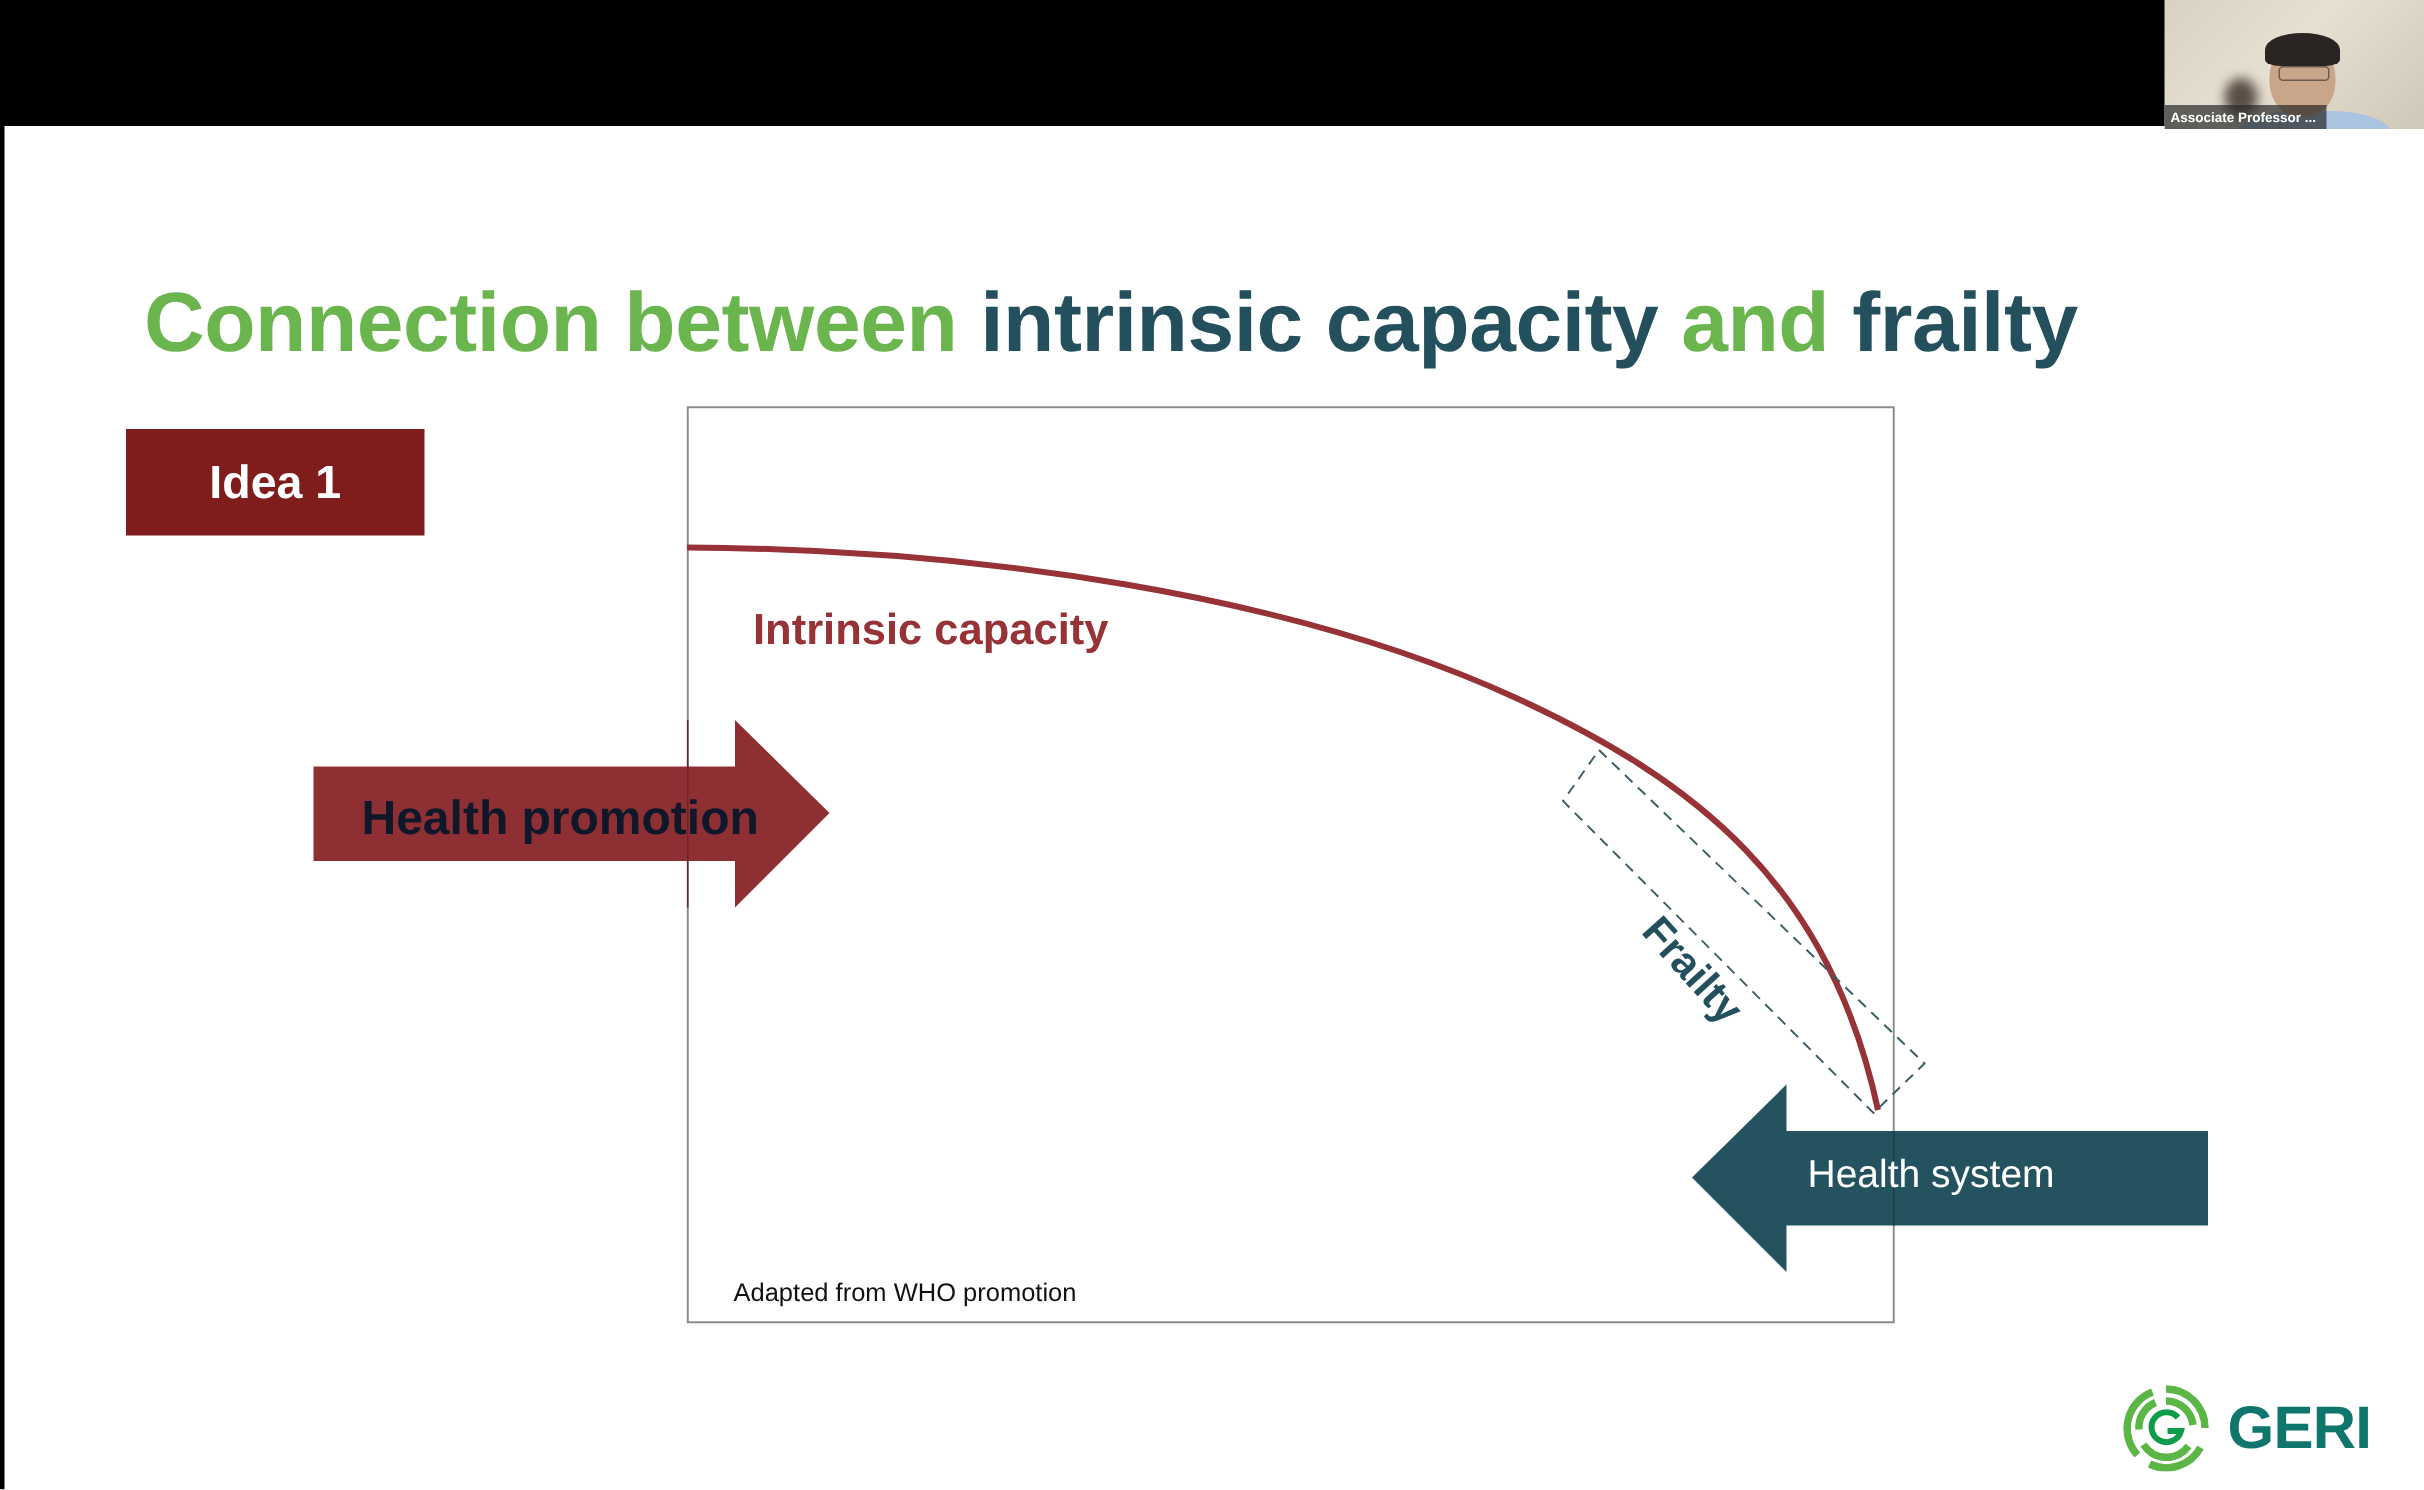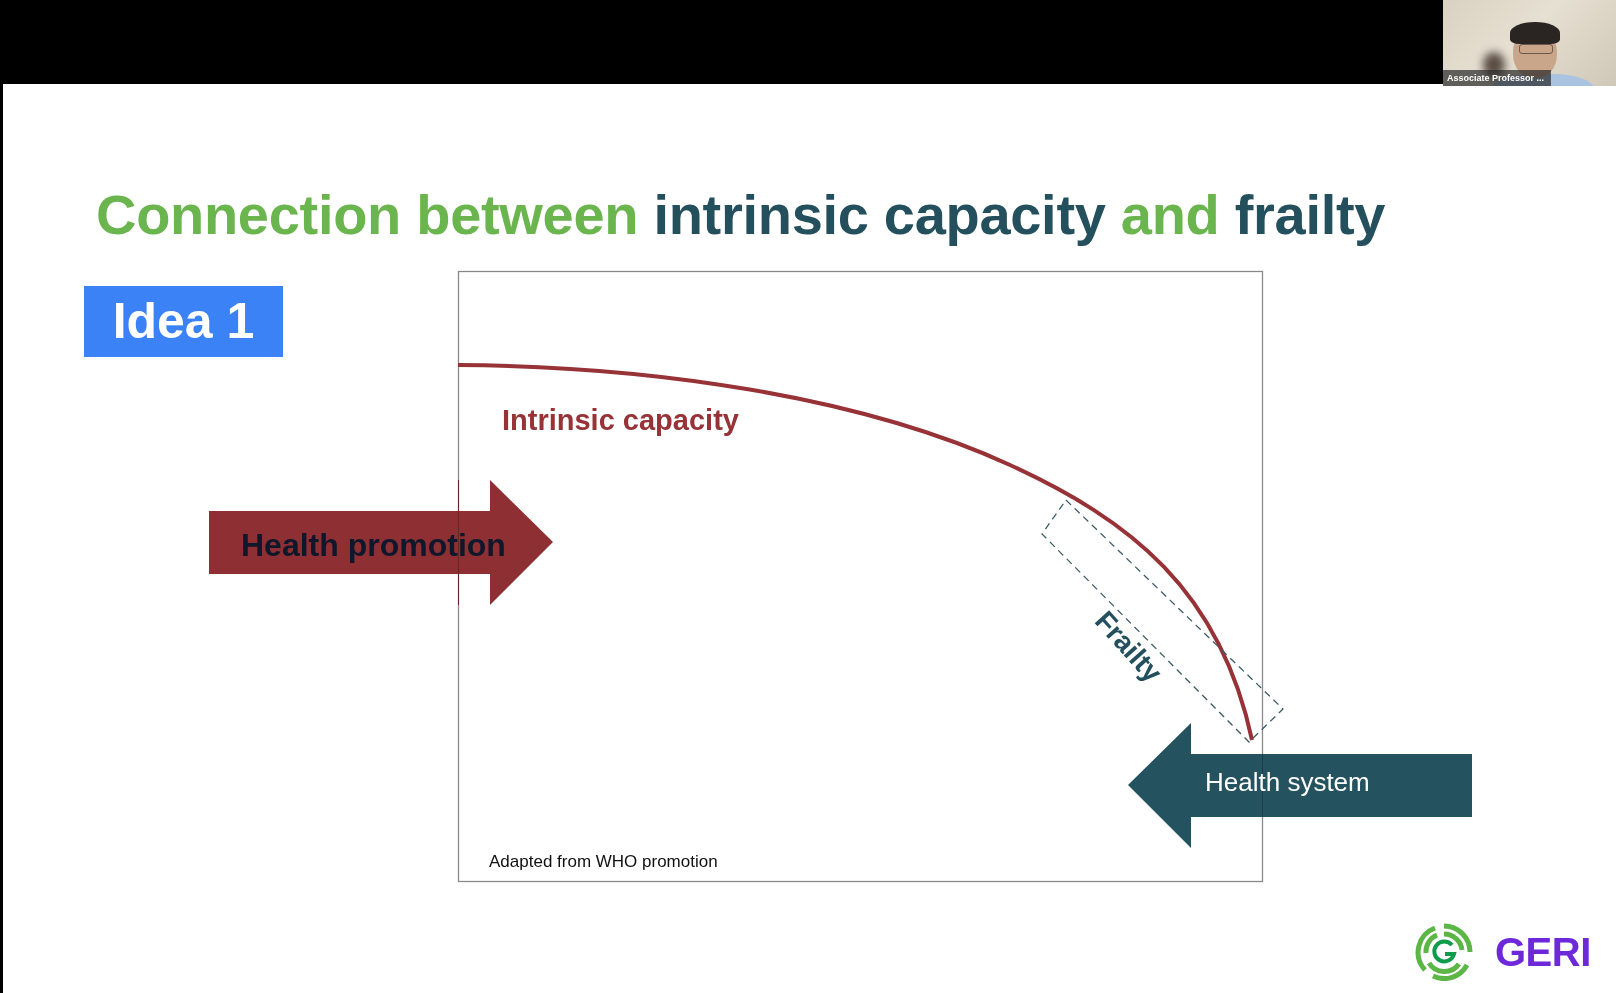--- a/index.html
+++ b/index.html
@@ -37,22 +37,22 @@
     position:absolute; left:0; bottom:0; height:16px; width:104px; background:rgba(40,40,40,0.7);
     color:#fff; font-size:9px; font-weight:bold; line-height:16px; padding-left:4px; white-space:nowrap;
   }
   .title {
     position:absolute; left:96px; top:182px; font-size:56px; font-weight:bold; letter-spacing:-0.3px;
     white-space:nowrap;
   }
   .title .g { color:#6ab54e; }
   .title .d { color:#24505e; }
   .idea {
-    position:absolute; left:84px; top:286px; width:199px; height:71px; background:#3b82f6;
-    color:#fff; font-size:50px; font-weight:bold; text-align:center; line-height:71px;
+    position:absolute; left:84px; top:286px; width:199px; height:71px; background:#7f1d1d;
+    color:#fff; font-size:31px; font-weight:bold; text-align:center; line-height:71px;
   }
   .diagram { position:absolute; left:0; top:0; width:1616px; height:993px; }
   .ic-label {
     position:absolute; left:502px; top:404px; color:#973237; font-size:29px; font-weight:bold; white-space:nowrap;
   }
   .hp-label {
     position:absolute; left:241px; top:527px; color:#0f172a; font-size:32px; font-weight:bold; white-space:nowrap;
   }
   .hs-label {
     position:absolute; left:1205px; top:767px; color:#fff; font-size:26px; font-weight:normal; white-space:nowrap;
@@ -60,21 +60,21 @@
   .frailty-label {
     position:absolute; left:1112px; top:605px; color:#24505e; font-size:28px; font-weight:bold; white-space:nowrap;
     transform:rotate(48deg); transform-origin:0 0;
   }
   .source {
     position:absolute; left:489px; top:852px; color:#111; font-size:17px; white-space:nowrap;
   }
   .geri {
     position:absolute; left:1415px; top:923px; height:58px; display:flex; align-items:center;
   }
-  .geri-text { color:#6d28d9; font-size:40px; font-weight:bold; margin-left:22px; letter-spacing:-0.5px; }
+  .geri-text { color:#0f766e; font-size:40px; font-weight:bold; margin-left:12px; letter-spacing:-0.5px; }
 </style>
 </head>
 <body>
 
 <div class="topbar"></div>
 <div class="leftstrip"></div>
 
 <div class="webcam">
   <div class="blur"></div>
   <div class="shirt"></div>

